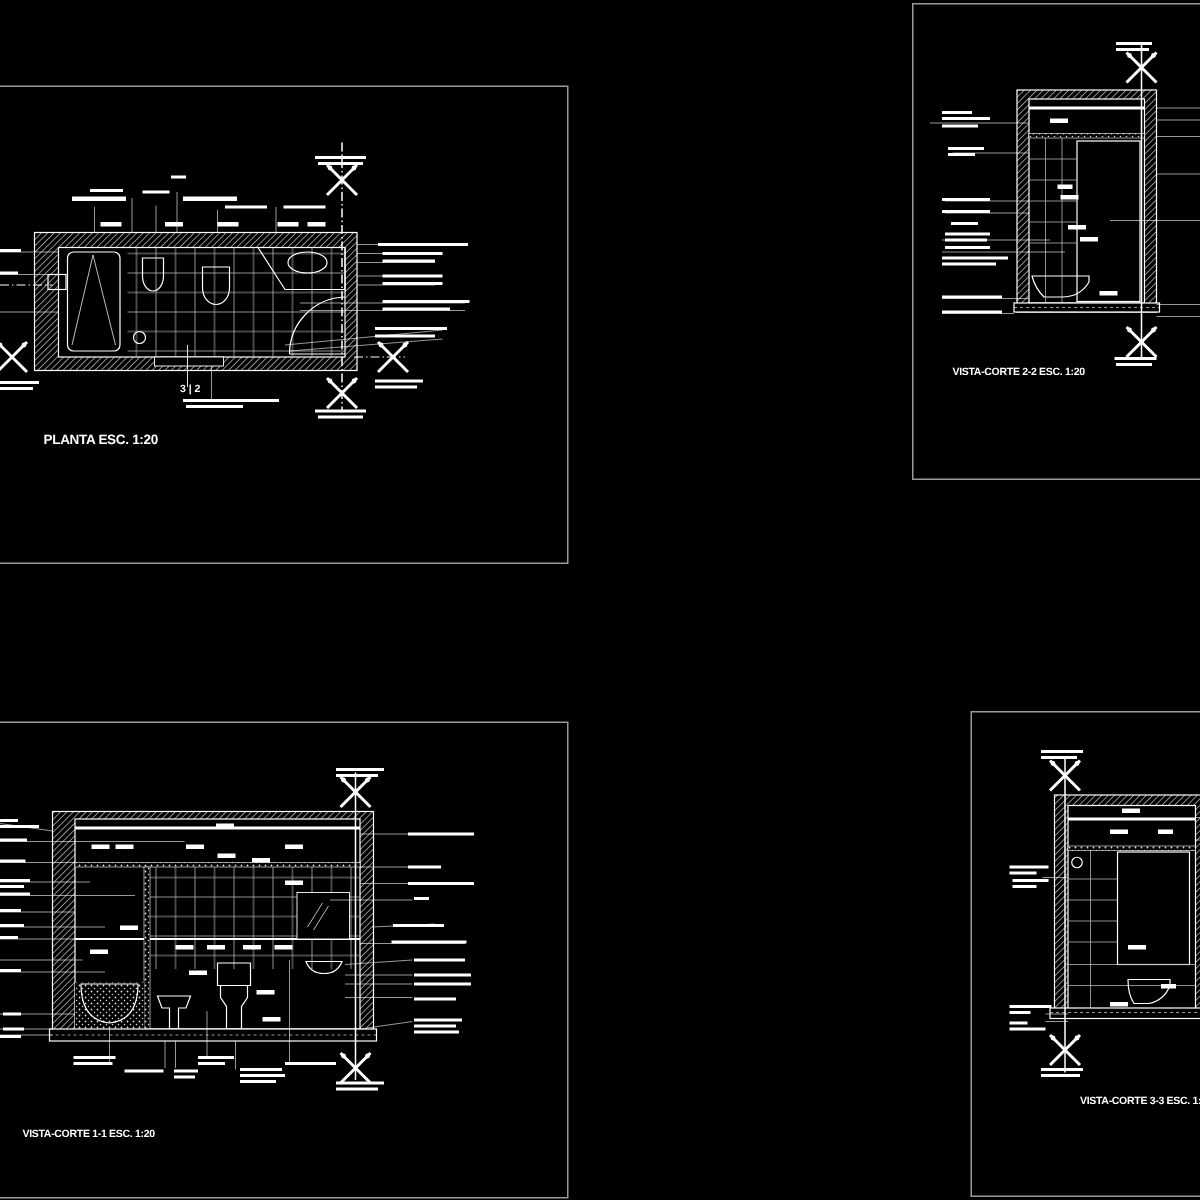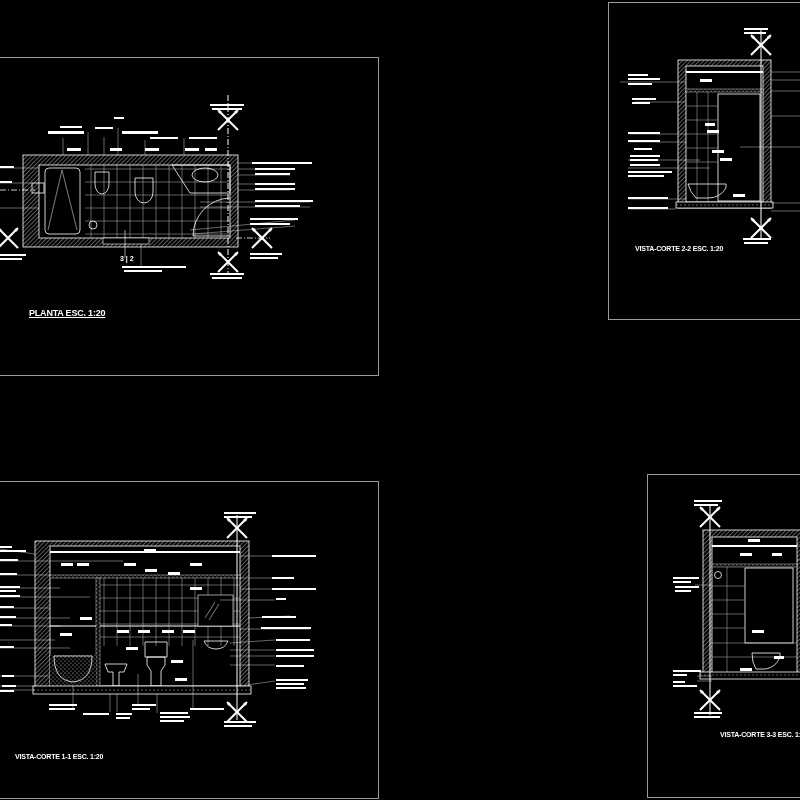--- a/index.html
+++ b/index.html
@@ -13,21 +13,21 @@
   .hatch { fill:url(#hatch); stroke:#fff; stroke-width:0.8; }
 </style>
 </head>
 <body>
 
 <div class="frame" style="left:-2px; top:57px; width:381px; height:319px;"></div>
 <div class="frame" style="left:608px; top:2px; width:200px; height:318px;"></div>
 <div class="frame" style="left:-2px; top:481px; width:381px; height:318px;"></div>
 <div class="frame" style="left:647px; top:474px; width:160px; height:324px;"></div>
 
-<div class="title" style="left:29px; top:308px;text-decoration:underline;">PLANTA ESC. 1:20</div>
+<div class="title" style="left:29px; top:288px;">PLANTA ESC. 1:20</div>
 <div class="title" style="left:635px; top:245px; font-size:7px;">VISTA-CORTE 2-2 ESC. 1:20</div>
 <div class="title" style="left:15px; top:753px; font-size:7px;">VISTA-CORTE 1-1 ESC. 1:20</div>
 <div class="title" style="left:720px; top:731px; font-size:7px;">VISTA-CORTE 3-3 ESC. 1:20</div>
 
 <svg width="800" height="800" viewBox="0 0 800 800">
   <defs>
     <pattern id="hatch" width="3" height="3" patternUnits="userSpaceOnUse" patternTransform="rotate(45)">
       <rect width="3" height="3" fill="#000"></rect>
       <line x1="0" y1="0" x2="0" y2="3" stroke="#cfcfcf" stroke-width="0.9"></line>
     </pattern>

